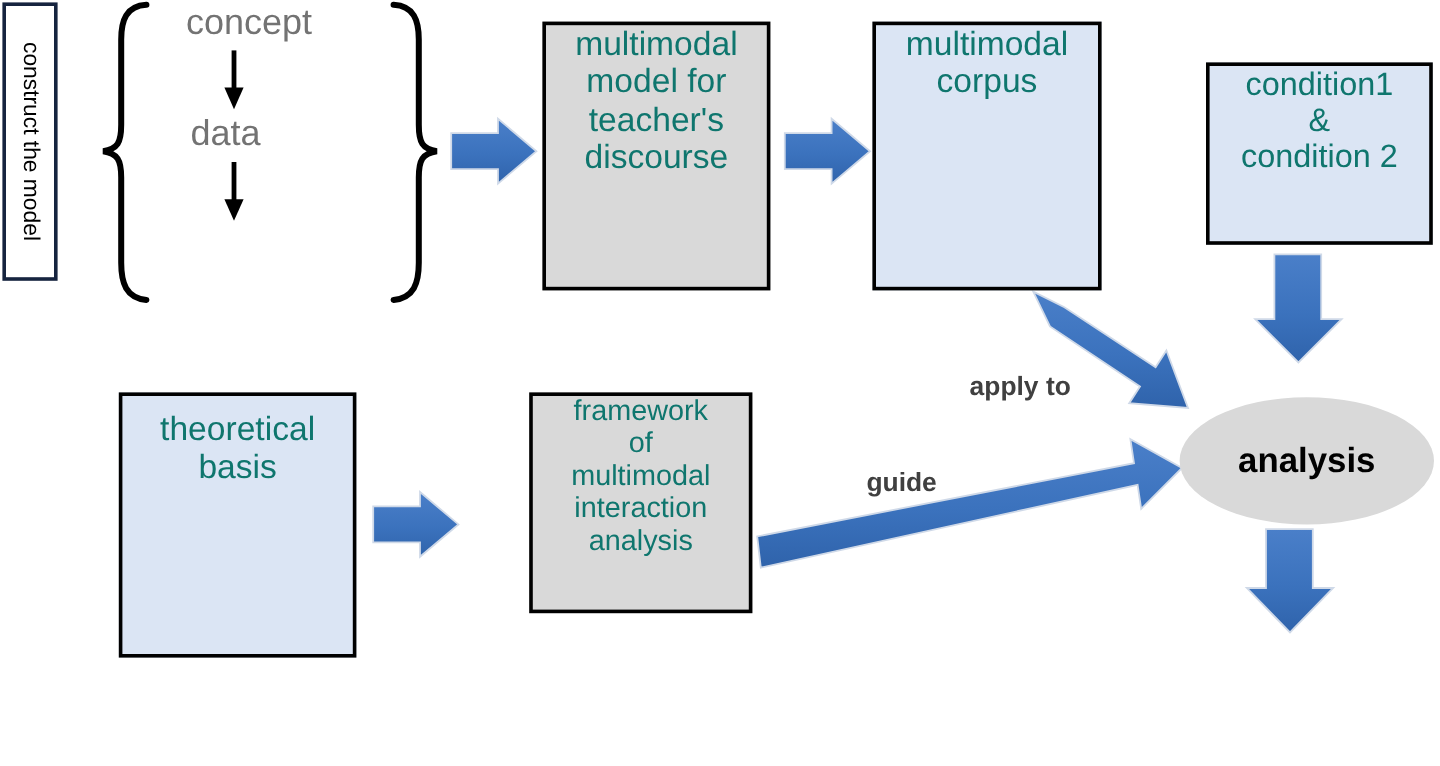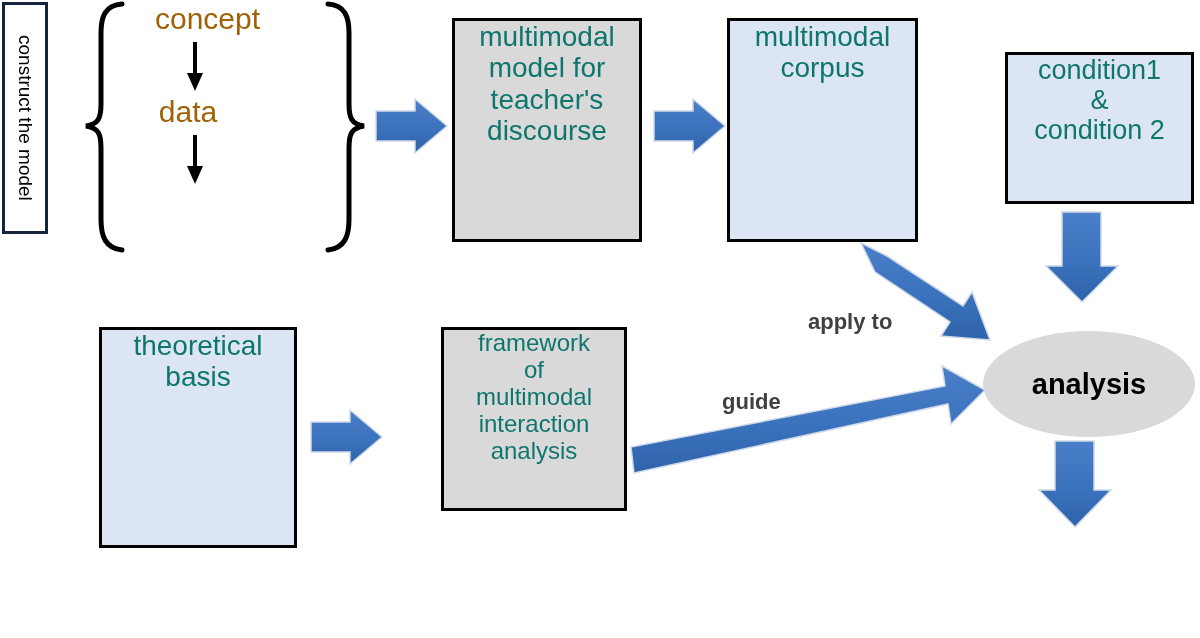--- a/index.html
+++ b/index.html
@@ -64,21 +64,21 @@
     align-items: center;
     justify-content: center;
     font-weight: bold;
     color: #000000;
   }
 
   
   .plain-text {
     position: absolute;
     text-align: center;
-    color: #a16207;
+    color: #737373;
     font-size: 30px;
     line-height: 1.1;
     white-space: nowrap;
   }
 
   
   .layer {
     position: absolute;
     left: 0;
     top: 0;
@@ -167,21 +167,21 @@
     <span>multimodal
 corpus</span>
   </div>
 
   <div class="node rect blue" style="left:987px; top:52px; width:189px; height:152px; font-size:27px; white-space:pre-line; padding:0 6px;margin-left:18px;">
     <span>condition1
 &amp;
 condition 2</span>
   </div>
 
-  <div class="node rect blue" style="left:99px; top:327px; width:198px; height:221px; font-size:28px; white-space:pre-line; padding:0 8px;">
+  <div class="node rect blue" style="left:99px; top:327px; width:198px; height:221px; font-size:28px; white-space:pre-line; padding:12px 8px;">
     <span>theoretical
 basis</span>
   </div>
 
   <div class="node rect gray" style="left:441px; top:327px; width:186px; height:184px; font-size:24px; white-space:pre-line; padding:0 6px;">
     <span>framework
 of
 multimodal
 interaction
 analysis</span>

